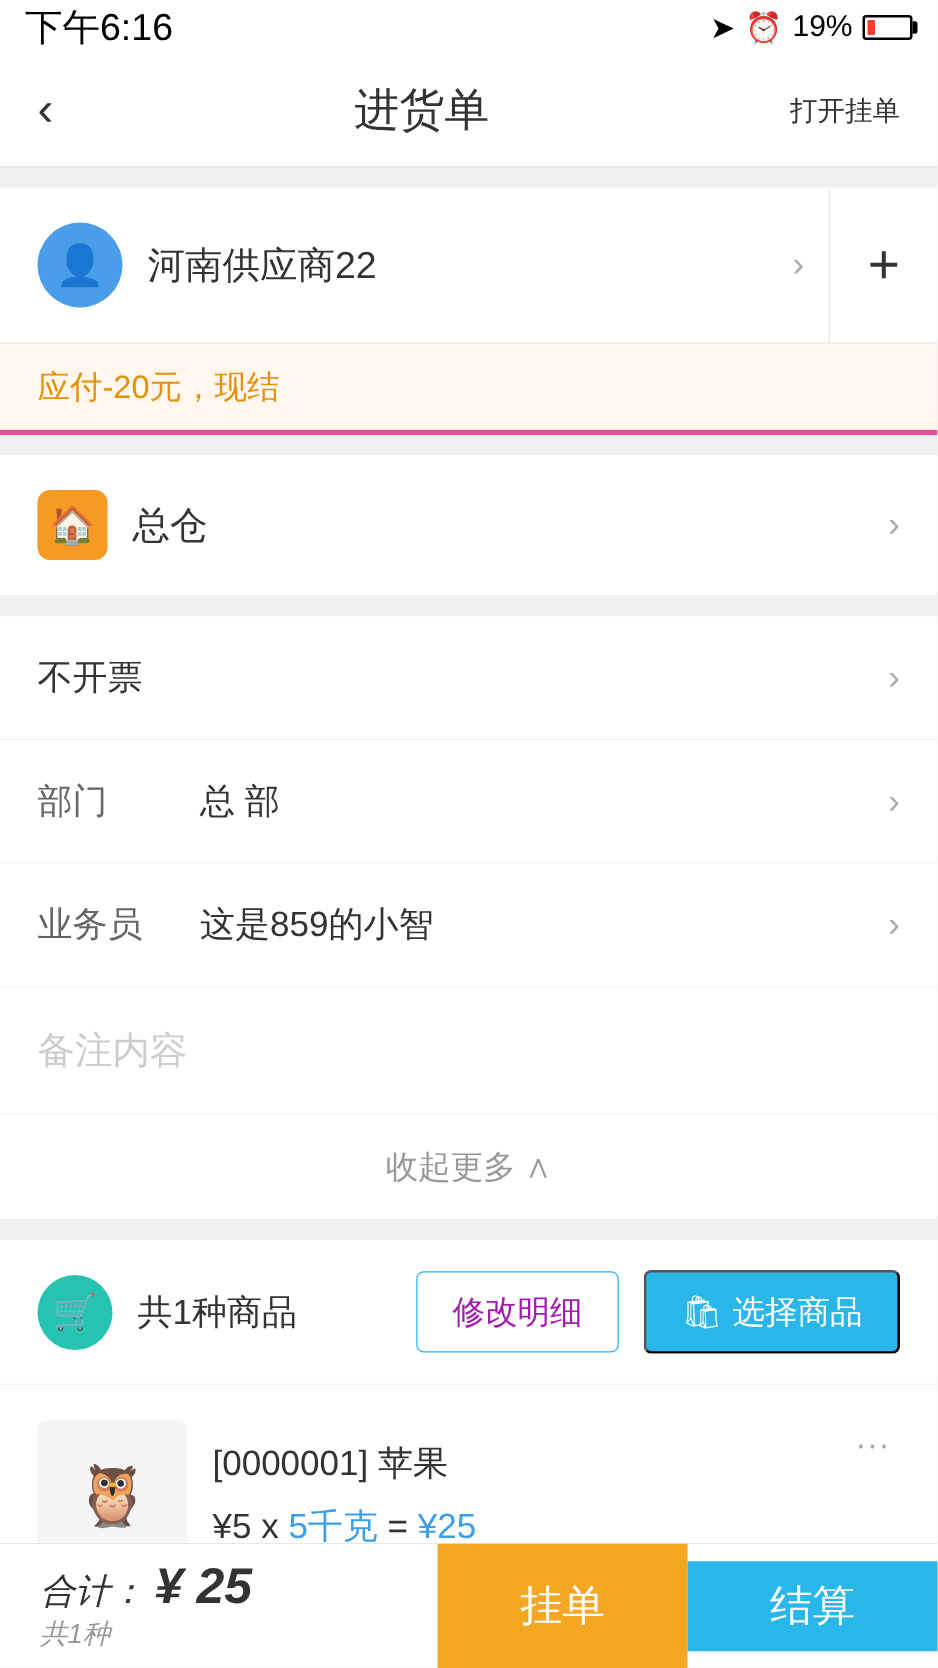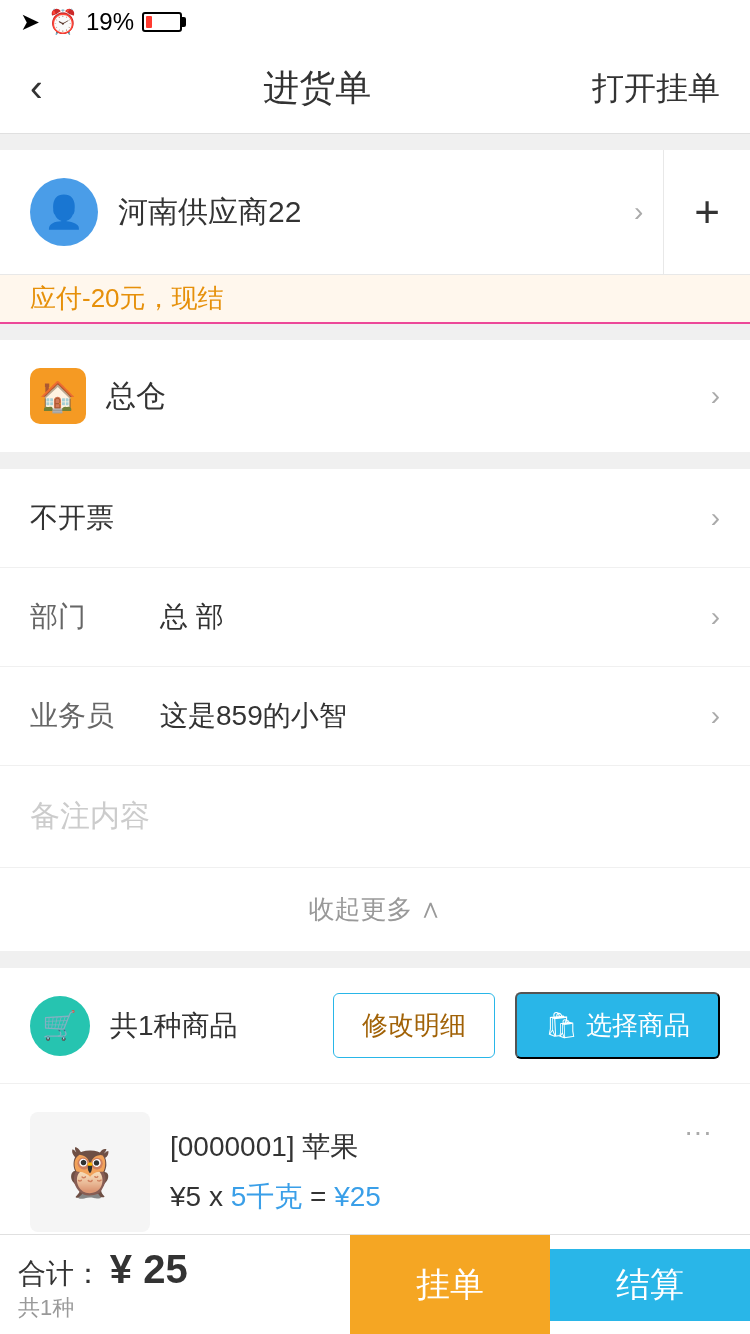--- a/index.html
+++ b/index.html
@@ -63,21 +63,21 @@
       padding: 0 30px;
       border-bottom: 1px solid #e0e0e0;
     }
     .nav-title {
       font-size: 36px;
       font-weight: 500;
       color: #333;
       text-align: right;
     }
     .nav-left, .nav-right {
-      font-size: 32px;
+      font-size: 22px;
       color: #333;
     }
     .back-arrow {
       font-size: 38px;
       color: #333;
       cursor: pointer;
     }
 
     
     .separator {
@@ -124,24 +124,24 @@
     .add-btn {
       font-size: 44px;
       color: #333;
       padding-left: 30px;
       cursor: pointer;
     }
 
     
     .notice-row {
       background: #fff7ed;
-      padding: 6px 30px;
+      padding: 17px 30px;
       font-size: 26px;
       color: #e6900a;
-      border-bottom: 2px solid #ec4899;
+      border-bottom: 4px solid #ec4899;
     }
 
     
     .row-item {
       background: #fff;
       display: flex;
       align-items: center;
       padding: 28px 30px;
       border-bottom: 1px solid #f0f0f0;
     }
@@ -222,21 +222,21 @@
       color: #fff;
       font-size: 28px;
     }
     .product-count {
       font-size: 28px;
       color: #333;
       flex: 1;
     }
     .btn-modify {
       border: 1.5px solid #29b6e8;
-      color: #a16207;
+      color: #a21caf;
       background: #fff;
       padding: 14px 28px;
       font-size: 26px;
       border-radius: 6px;
       cursor: pointer;
     }
     .btn-select {
       background: #29b6e8;
       color: #fff;
       padding: 14px 28px;
@@ -300,21 +300,22 @@
       left: 0;
       width: 750px;
       height: 100px;
       display: flex;
       align-items: center;
       background: #fff;
       border-top: 1px solid #e0e0e0;
     }
     .total-section {
       flex: 1;
-      padding: 0 18px;
+      padding: 0 32px;
+      font-style: italic;
     }
     .total-amount {
       font-size: 40px;
       font-weight: bold;
       color: #333;
     }
     .total-count {
       font-size: 22px;
       color: #999;
     }
@@ -344,20 +345,21 @@
     .content-area {
       padding-bottom: 100px;
     }
   </style>
 </head>
 <body>
 
 <div class="content-area">
 
   <div class="status-bar">
+    <div class="status-center">下午6:16</div>
     <div class="status-right">
       <span>➤</span>
       <span>⏰</span>
       <span>19%</span>
       <span class="battery">
         <span class="battery-fill"></span>
       </span>
     </div>
   </div>
 

